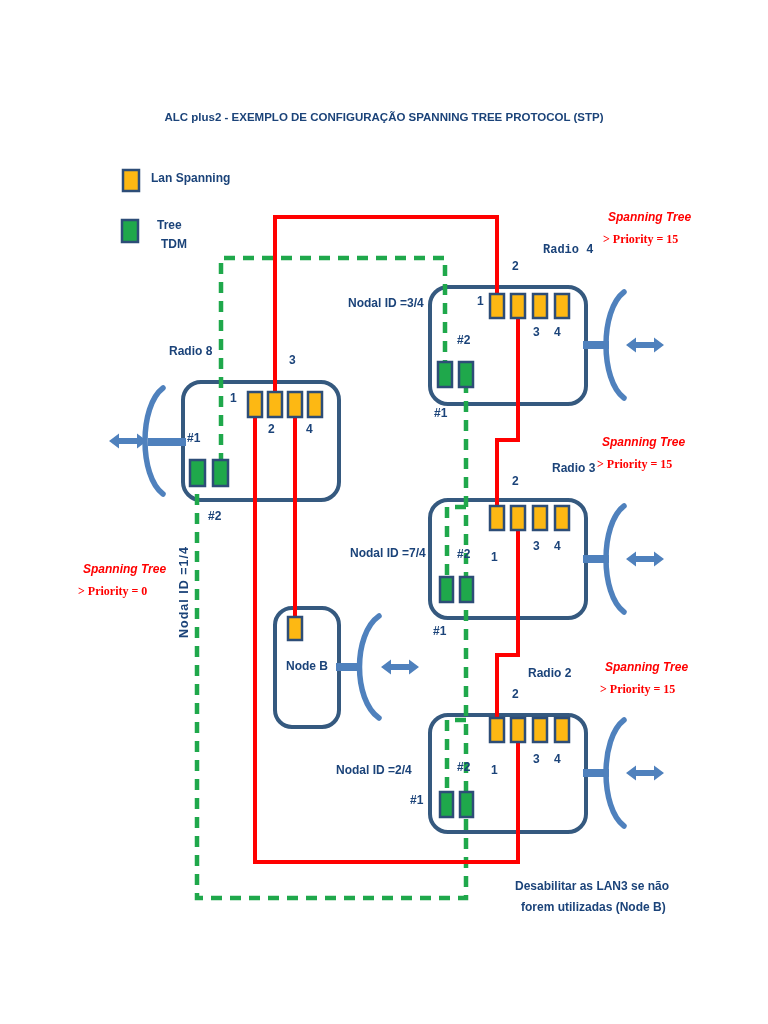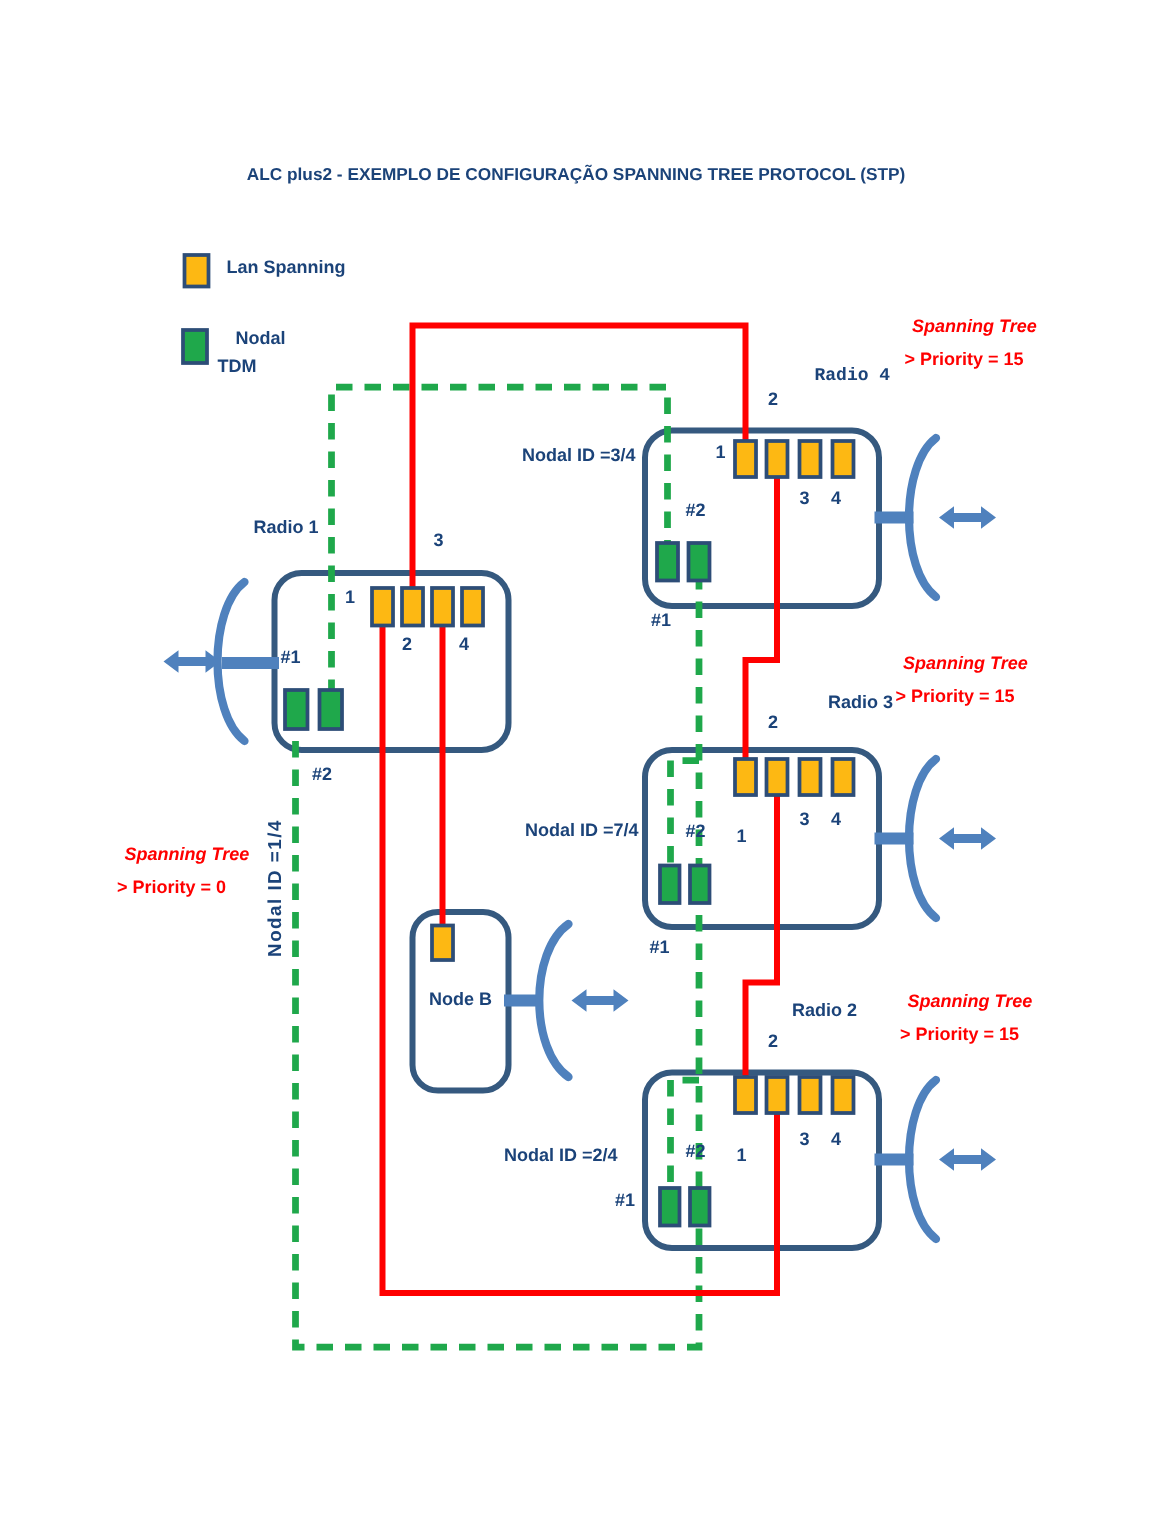--- a/index.html
+++ b/index.html
@@ -12,21 +12,21 @@
   .redline{fill:none;stroke:var(--red-line,#ff0000);stroke-width:4;}
   .greenline{fill:none;stroke:var(--green-line,#1fa84b);stroke-width:4.5;stroke-dasharray:11 8;}
   .ant{fill:none;stroke:var(--antenna-blue,#4f81bd);stroke-width:5.5;stroke-linecap:round;}
   .antbar{stroke:var(--antenna-blue,#4f81bd);stroke-width:8;}
   .arrow{fill:var(--antenna-blue,#4f81bd);}
   .lbl{position:absolute;font-weight:bold;font-size:12px;line-height:15px;
        color:var(--text-blue,#1b4379);white-space:nowrap;}
   .title{left:0;right:0;text-align:center;font-size:11.5px;}
   .redtxt{color:var(--red-text,#ff0000);line-height:22px;}
   .redtxt .l1{display:block;padding-left:5px;font-style:italic;}
-  .redtxt .l2{display:block;}
+  .redtxt .l2{display:block;font-family:Liberation Serif, serif;}
   .note .l2{display:block;padding-left:6px;}
   .note{line-height:21px;}
   .vert{transform:translate(-50%,-50%) rotate(-90deg);font-size:12.5px;letter-spacing:1px;}
 </style>
 </head>
 <body>
 
 <div class="page">
 
   <svg width="768" height="1024" viewBox="0 0 768 1024">
@@ -99,24 +99,24 @@
     <rect class="tdm" x="440" y="792" width="13" height="25"></rect>
     <rect class="tdm" x="460" y="792" width="13" height="25"></rect>
 
     <rect class="lan" x="123" y="170" width="16" height="21"></rect>
     <rect class="tdm" x="122" y="220" width="16" height="22"></rect>
   </svg>
 
   <div class="lbl title" style="top:110px;">ALC plus2 - EXEMPLO DE CONFIGURAÇÃO SPANNING TREE PROTOCOL (STP)</div>
 
   <div class="lbl" style="left:151px;top:171px;">Lan Spanning</div>
-  <div class="lbl" style="left:157px;top:218px;">Nodal</div>
-  <div class="lbl" style="left:145px;top:237px;">TDM</div>
+  <div class="lbl" style="left:157px;top:218px;">Tree</div>
+  <div class="lbl" style="left:161px;top:237px;">TDM</div>
 
-  <div class="lbl" style="left:169px;top:344px;">Radio 1</div>
+  <div class="lbl" style="left:169px;top:344px;">Radio 8</div>
   <div class="lbl" style="left:289px;top:353px;">3</div>
   <div class="lbl" style="left:230px;top:391px;">1</div>
   <div class="lbl" style="left:268px;top:422px;">2</div>
   <div class="lbl" style="left:306px;top:422px;">4</div>
   <div class="lbl" style="left:187px;top:431px;">#1</div>
   <div class="lbl" style="left:208px;top:509px;">#2</div>
   <div class="lbl vert" style="left:184px;top:592px;">Nodal ID =1/4</div>
   <div class="lbl redtxt" style="left:78px;top:558px;">
     <span class="l1">Spanning Tree</span>
     <span class="l2">&gt; Priority = 0</span>
@@ -156,14 +156,18 @@
   <div class="lbl" style="left:457px;top:760px;">#2</div>
   <div class="lbl" style="left:410px;top:793px;">#1</div>
   <div class="lbl" style="left:336px;top:763px;">Nodal ID =2/4</div>
   <div class="lbl redtxt" style="left:600px;top:656px;">
     <span class="l1">Spanning Tree</span>
     <span class="l2">&gt; Priority = 15</span>
   </div>
 
   <div class="lbl" style="left:286px;top:659px;">Node B</div>
 
+  <div class="lbl note" style="left:515px;top:876px;">
+    <span>Desabilitar as LAN3 se não</span>
+    <span class="l2">forem utilizadas (Node B)</span>
+  </div>
 
 </div>
 
 </body></html>

